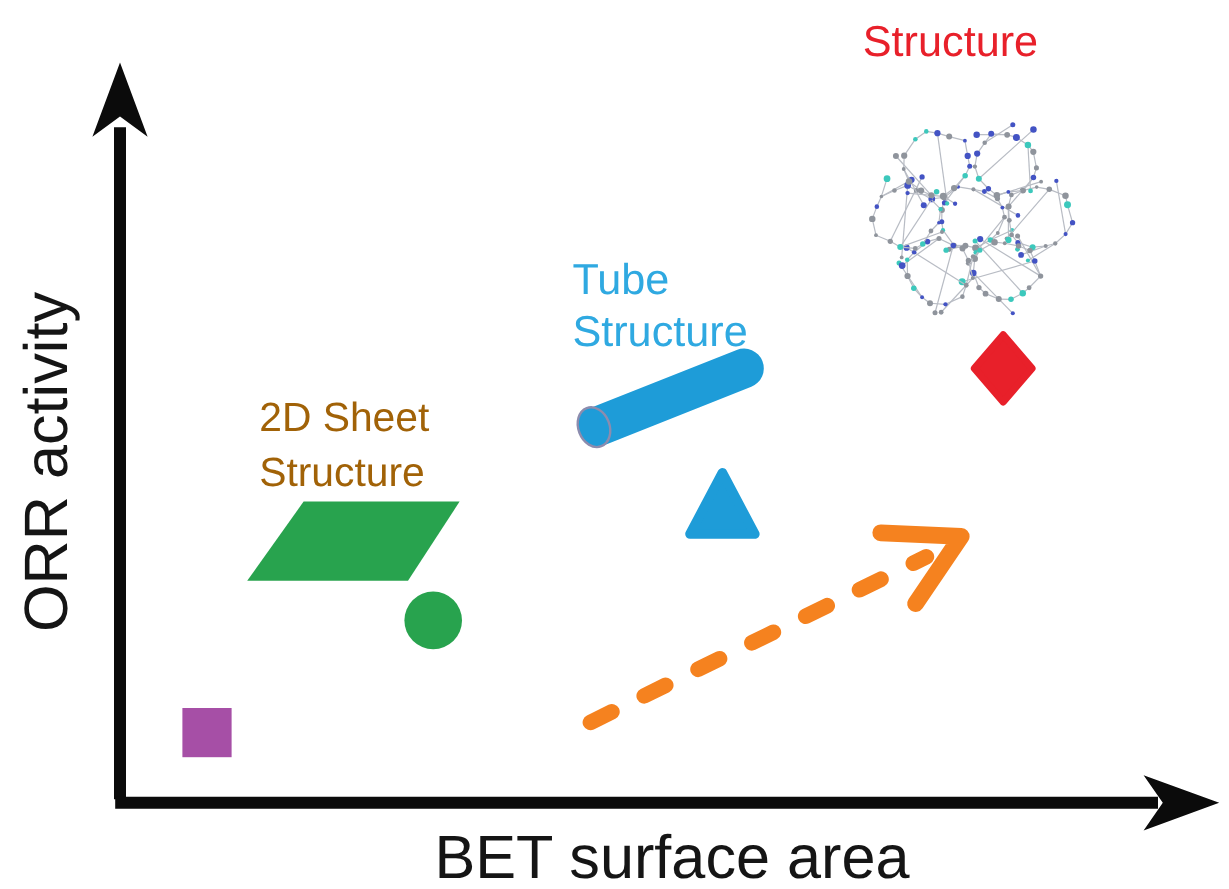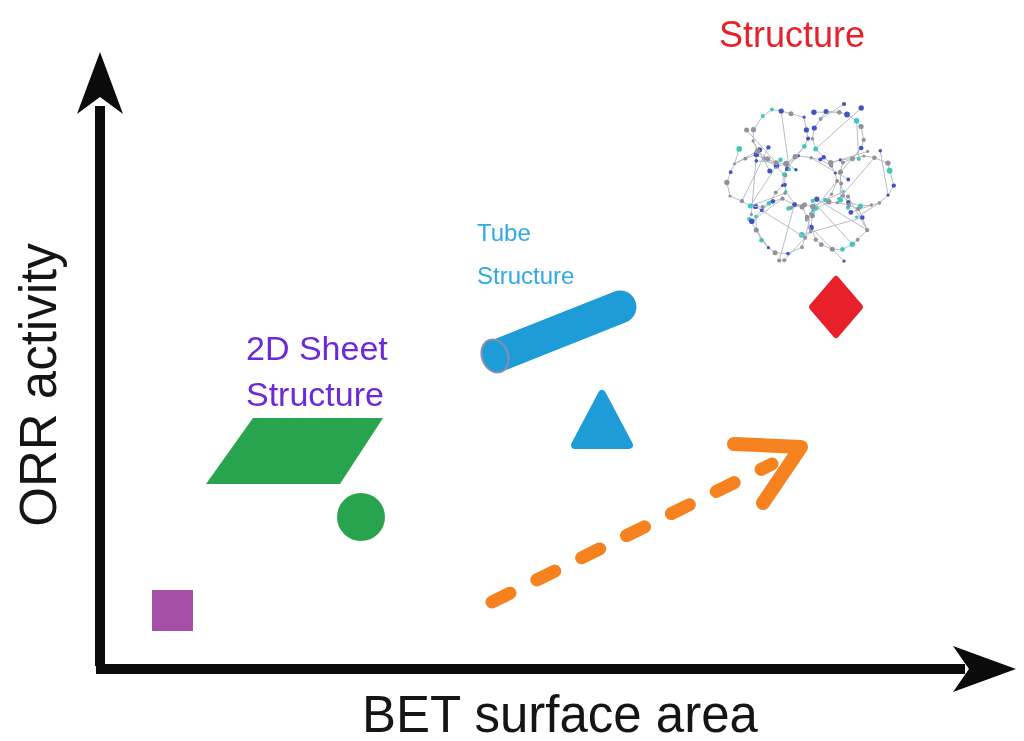--- a/index.html
+++ b/index.html
@@ -10,21 +10,21 @@
   #fig{position:absolute;left:0;top:0;}
   .lbl{position:absolute;white-space:nowrap;}
   #axis-y-label{
     left:38px;top:385px;
     transform:translate(-50%,-50%) rotate(-90deg);
     font-size:51px;color:#151515;
   }
   #axis-x-label{left:362px;top:685px;font-size:51px;color:#151515;}
   .struct-label .line{display:block;}
   #sheet-label{left:216px;top:325px;font-size:34px;line-height:46px;}
-  #tube-label{left:477px;top:211px;font-size:24px;line-height:43px;}
+  #tube-label{left:477px;top:211px;font-size:36px;line-height:43px;}
   #micro-label{left:719px;top:12px;font-size:36px;line-height:45px;}
 </style>
 </head>
 <body>
 
 <div id="canvas">
 
   <svg id="fig" width="1024" height="741" viewBox="0 0 1024 741">
 
     <g id="molecule-group">
@@ -341,21 +341,21 @@
     <polygon points="836,279 860,307 836,335 812,307" stroke-width="6" stroke-linejoin="round" fill="#E8202A" stroke="#E8202A"></polygon>
 
     <path d="M492,602 L772,464" fill="none" stroke-width="13" stroke-dasharray="20 30" stroke-linecap="round" stroke="#F5821F"></path>
     <polyline points="734,444 801,447 763,503" fill="none" stroke-width="14" stroke-linecap="round" stroke-linejoin="round" stroke="#F5821F"></polyline>
   </svg>
 
   <div class="lbl" id="axis-y-label" style="color: rgb(21, 21, 21);">ORR activity</div>
 
   <div class="lbl" id="axis-x-label" style="color: rgb(21, 21, 21);">BET surface area</div>
 
-  <div class="lbl struct-label" id="sheet-label" style="color: #6d28d9; margin-left: 30px;">
+  <div class="lbl struct-label" id="sheet-label" style="color: #a16207;">
     <span class="line">2D Sheet</span>
     <span class="line">Structure</span>
   </div>
 
   <div class="lbl struct-label" id="tube-label" style="color: rgb(47, 169, 225);">
     <span class="line">Tube</span>
     <span class="line">Structure</span>
   </div>
 
   <div class="lbl struct-label" id="micro-label" style="color: rgb(232, 32, 42);">

